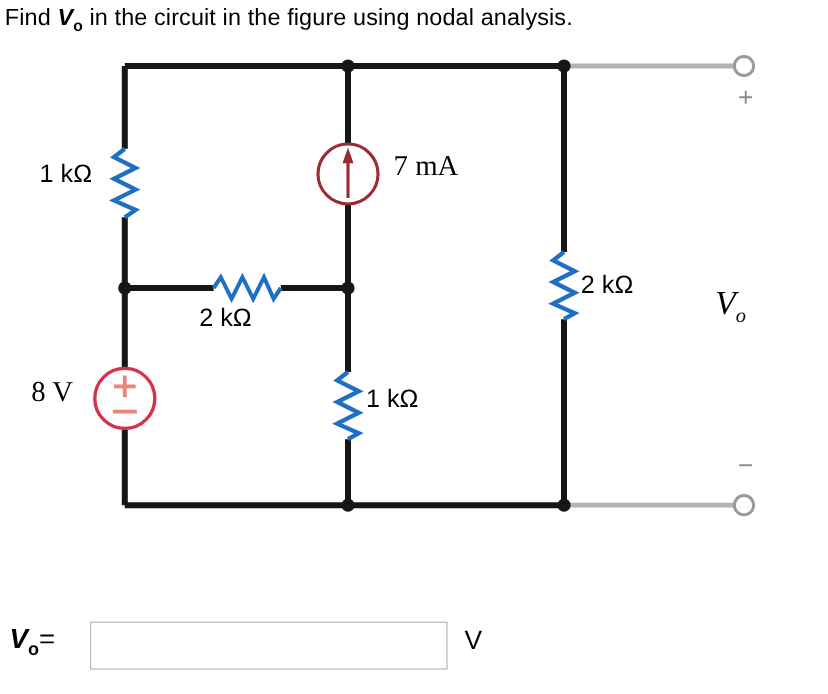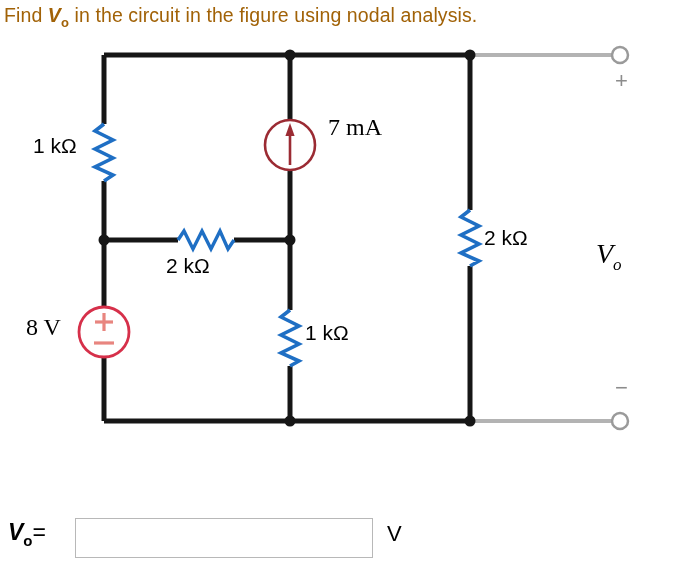--- a/index.html
+++ b/index.html
@@ -13,21 +13,21 @@
     position: relative;
     font-family: "Liberation Sans", sans-serif;
     overflow: hidden;
   }
 
   .prompt-title {
     position: absolute;
     left: 4px;
     top: 4px;
     font-size: 19.5px;
-    color: #a16207;
+    color: #000000;
     letter-spacing: 0.1px;
     white-space: nowrap;
   }
   .prompt-title .var {
     font-style: italic;
     font-weight: bold;
     font-family: "Liberation Sans", sans-serif;
   }
   .prompt-title .sub {
     font-size: 13px;
@@ -195,21 +195,21 @@
   </svg>
 
   <span class="label label-ohm" style="left:33px; top:96px;">1 kΩ</span>
 
   <span class="label label-ohm" style="left:166px; top:216px;">2 kΩ</span>
 
   <span class="label label-ohm" style="left:305px; top:283px;">1 kΩ</span>
 
   <span class="label label-ohm" style="left:484px; top:188px;">2 kΩ</span>
 
-  <span class="label label-serif" style="left:328px; top:76px;">7 mA</span>
+  <span class="label label-serif" style="left:328px; top:88px;">7 mA</span>
 
   <span class="label label-serif" style="left:26px; top:276px;">8 V</span>
 
   <span class="label label-vo" style="left:596px; top:200px;"><span>V</span><span class="sub">o</span></span>
 
   <span class="label label-sign" style="left:615px; top:30px;">+</span>
 
   <span class="label label-sign" style="left:615px; top:337px;">−</span>
 </div>
 

